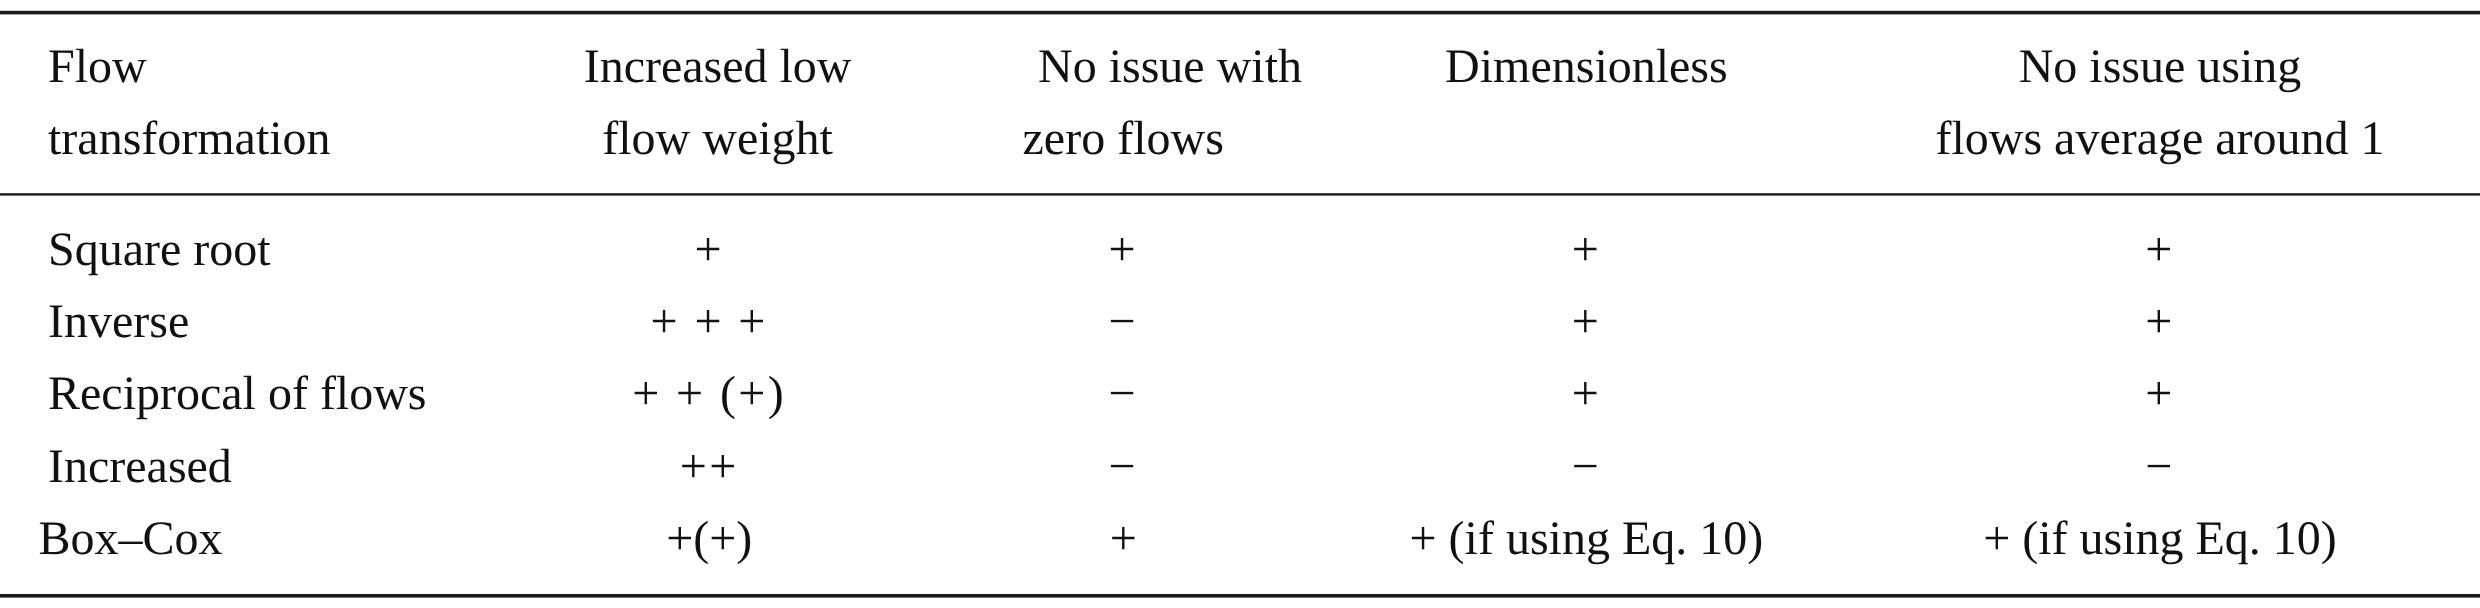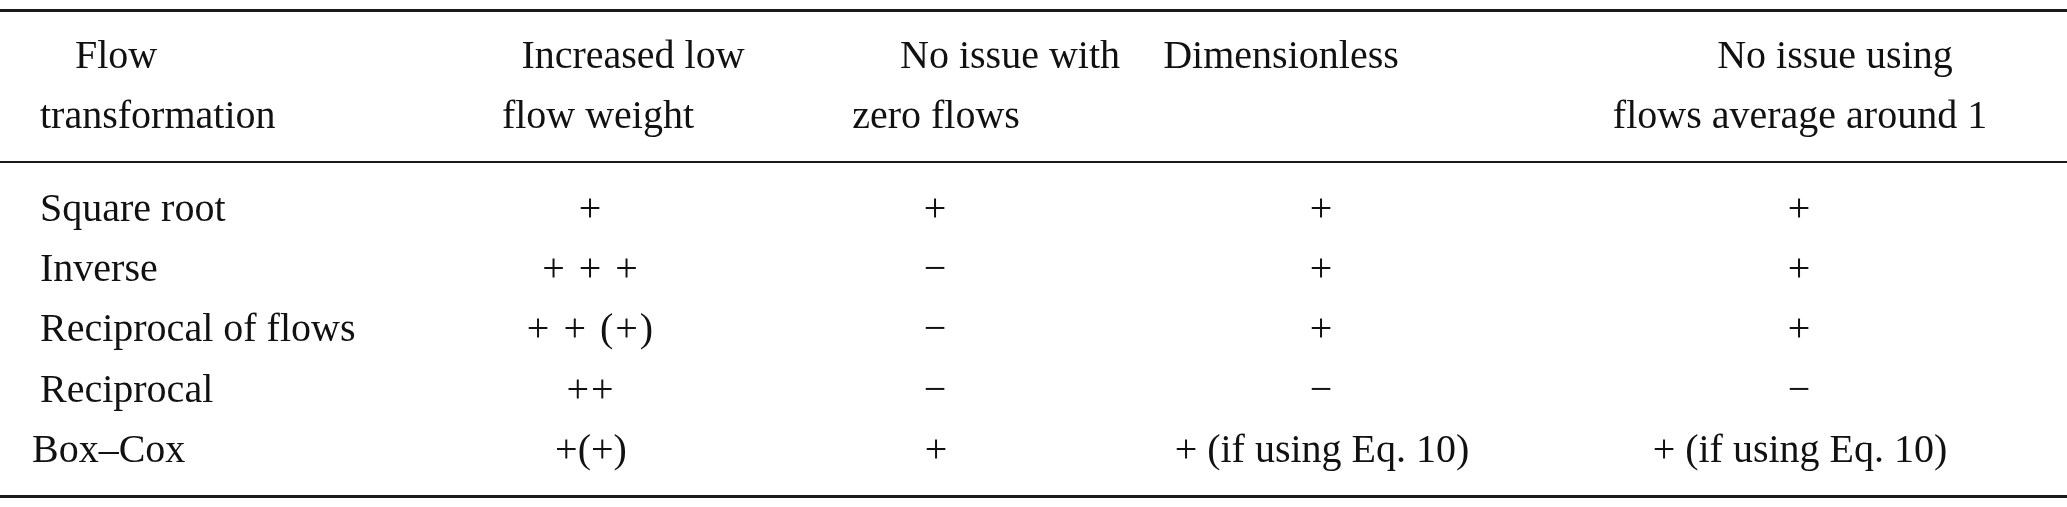--- a/index.html
+++ b/index.html
@@ -32,21 +32,21 @@
       line-height: 60px;
       white-space: nowrap;
     }
     .center {
       transform: translateX(-50%);
       text-align: center;
       font-family: Liberation Serif, serif;
     }
     .left { text-align: left; }
 
-    .head-line1 { top: 25px; margin-left: 35px; }
+    .head-line1 { top: 25px; }
     .head-line2 { top: 85px; text-align: right; }
 
     .sym { letter-spacing: 2px; }
   </style>
 </head>
 <body>
 
 <div>
   <div class="rule top"></div>
   <div class="rule mid"></div>
@@ -55,21 +55,21 @@
   <div>
     <span class="cell left head-line1" style="left:40px">Flow</span>
     <span class="cell left head-line2" style="left:40px">transformation</span>
 
     <span class="cell center head-line1" style="left:598px">Increased low</span>
     <span class="cell center head-line2" style="left:598px">flow weight</span>
 
     <span class="cell center head-line1" style="left:975px">No issue with</span>
     <span class="cell center head-line2" style="left:936px">zero flows</span>
 
-    <span class="cell center head-line1" style="left:1246px">Dimensionless</span>
+    <span class="cell center head-line1" style="left:1322px">Dimensionless</span>
 
     <span class="cell center head-line1" style="left:1800px">No issue using</span>
     <span class="cell center head-line2" style="left:1800px">flows average around 1</span>
   </div>
 
   <div>
     <span class="cell left" style="left:40px; top:178px">Square root</span>
     <span class="cell center sym" style="left:591px; top:178px">+</span>
     <span class="cell center sym" style="left:936px; top:178px">+</span>
     <span class="cell center sym" style="left:1322px; top:178px">+</span>
@@ -86,21 +86,21 @@
 
   <div>
     <span class="cell left" style="left:40px; top:298px">Reciprocal of flows</span>
     <span class="cell center sym" style="left:591px; top:298px">+ + (+)</span>
     <span class="cell center sym" style="left:936px; top:298px">−</span>
     <span class="cell center sym" style="left:1322px; top:298px">+</span>
     <span class="cell center sym" style="left:1800px; top:298px">+</span>
   </div>
 
   <div>
-    <span class="cell left" style="left:40px; top:359px">Reciprocal</span>
+    <span class="cell left" style="left:40px; top:359px">Increased</span>
     <span class="cell center sym" style="left:591px; top:359px">++</span>
     <span class="cell center sym" style="left:936px; top:359px">−</span>
     <span class="cell center sym" style="left:1322px; top:359px">−</span>
     <span class="cell center sym" style="left:1800px; top:359px">−</span>
   </div>
 
   <div>
     <span class="cell left" style="left:32px; top:419px">Box–Cox</span>
     <span class="cell center" style="left:591px; top:419px">+(+)</span>
     <span class="cell center" style="left:936px; top:419px">+</span>

